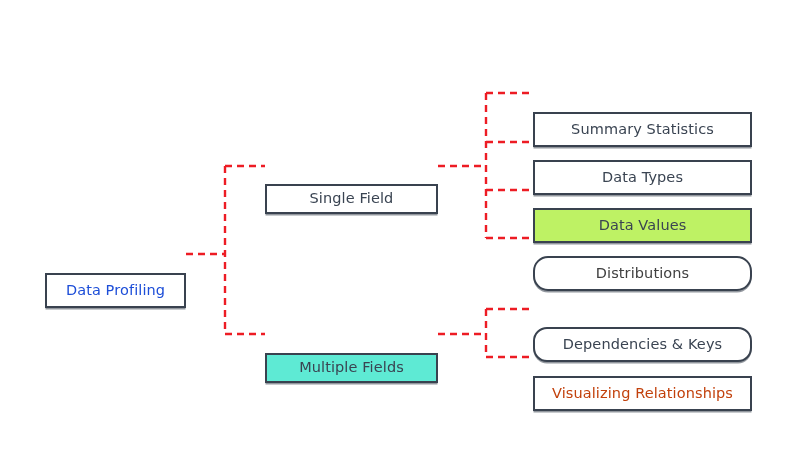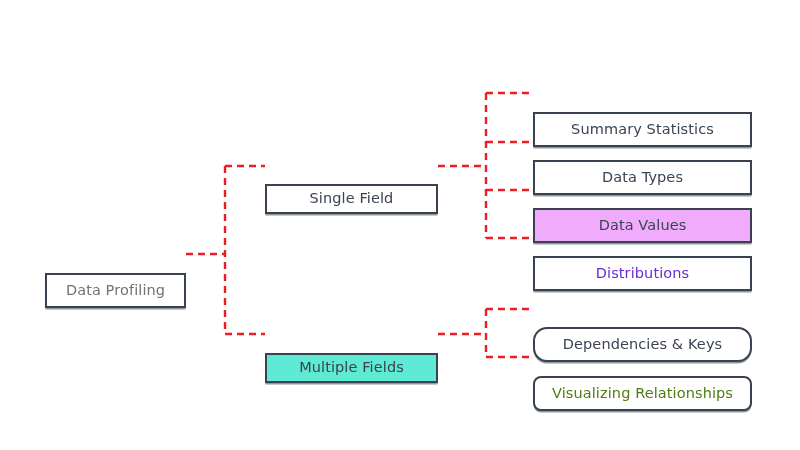--- a/index.html
+++ b/index.html
@@ -83,45 +83,45 @@
       <path d="M 486 190 L 533 190"></path>
       <path d="M 486 238 L 533 238"></path>
 
       <path d="M 438 334 L 486 334"></path>
       <path d="M 486 309 L 486 357"></path>
       <path d="M 486 309 L 533 309"></path>
       <path d="M 486 357 L 533 357"></path>
     </g>
   </svg>
 
-  <div class="node n-root" style="border-color: rgb(57, 66, 79); background: rgb(255, 255, 255); color: #737373;">
+  <div class="node n-root" style="border-color: rgb(57, 66, 79); background: rgb(255, 255, 255); color: #1d4ed8;">
     <span class="node-label">Data Profiling</span>
   </div>
 
   <div class="node n-branch n-single" style="border-color: rgb(57, 66, 79); background: rgb(255, 255, 255); color: rgb(58, 68, 82);">
     <span class="node-label">Single Field</span>
   </div>
 
   <div class="node n-branch n-multiple" style="border-color: rgb(57, 66, 79); background: #5eead4; color: rgb(58, 68, 82);">
     <span class="node-label">Multiple Fields</span>
   </div>
 
   <div class="node n-leaf n-leaf-1" style="border-color: rgb(57, 66, 79); background: rgb(255, 255, 255); color: rgb(58, 68, 82);">
     <span class="node-label">Summary Statistics</span>
   </div>
   <div class="node n-leaf n-leaf-2" style="border-color: rgb(57, 66, 79); background: rgb(255, 255, 255); color: rgb(58, 68, 82);">
     <span class="node-label">Data Types</span>
   </div>
-  <div class="node n-leaf n-leaf-3" style="border-color: rgb(57, 66, 79); background: #f0abfc; color: rgb(58, 68, 82);">
+  <div class="node n-leaf n-leaf-3" style="border-color: rgb(57, 66, 79); background: #bef264; color: rgb(58, 68, 82);">
     <span class="node-label">Data Values</span>
   </div>
-  <div class="node n-leaf n-leaf-4" style="border-color: rgb(57, 66, 79); background: rgb(255, 255, 255); color: #6d28d9;">
+  <div class="node n-leaf n-leaf-4" style="border-color: rgb(57, 66, 79); background: rgb(255, 255, 255); color: #404040; border-radius: 15px;">
     <span class="node-label">Distributions</span>
   </div>
 
   <div class="node n-leaf n-leaf-5" style="border-color: rgb(57, 66, 79); background: rgb(255, 255, 255); color: rgb(58, 68, 82);">
     <span class="node-label">Dependencies &amp; Keys</span>
   </div>
-  <div class="node n-leaf n-leaf-6" style="border-color: rgb(57, 66, 79); background: rgb(255, 255, 255); color: #4d7c0f; border-radius: 8px;">
+  <div class="node n-leaf n-leaf-6" style="border-color: rgb(57, 66, 79); background: rgb(255, 255, 255); color: #c2410c;">
     <span class="node-label">Visualizing Relationships</span>
   </div>
 
 </div>
 
 </body></html>

